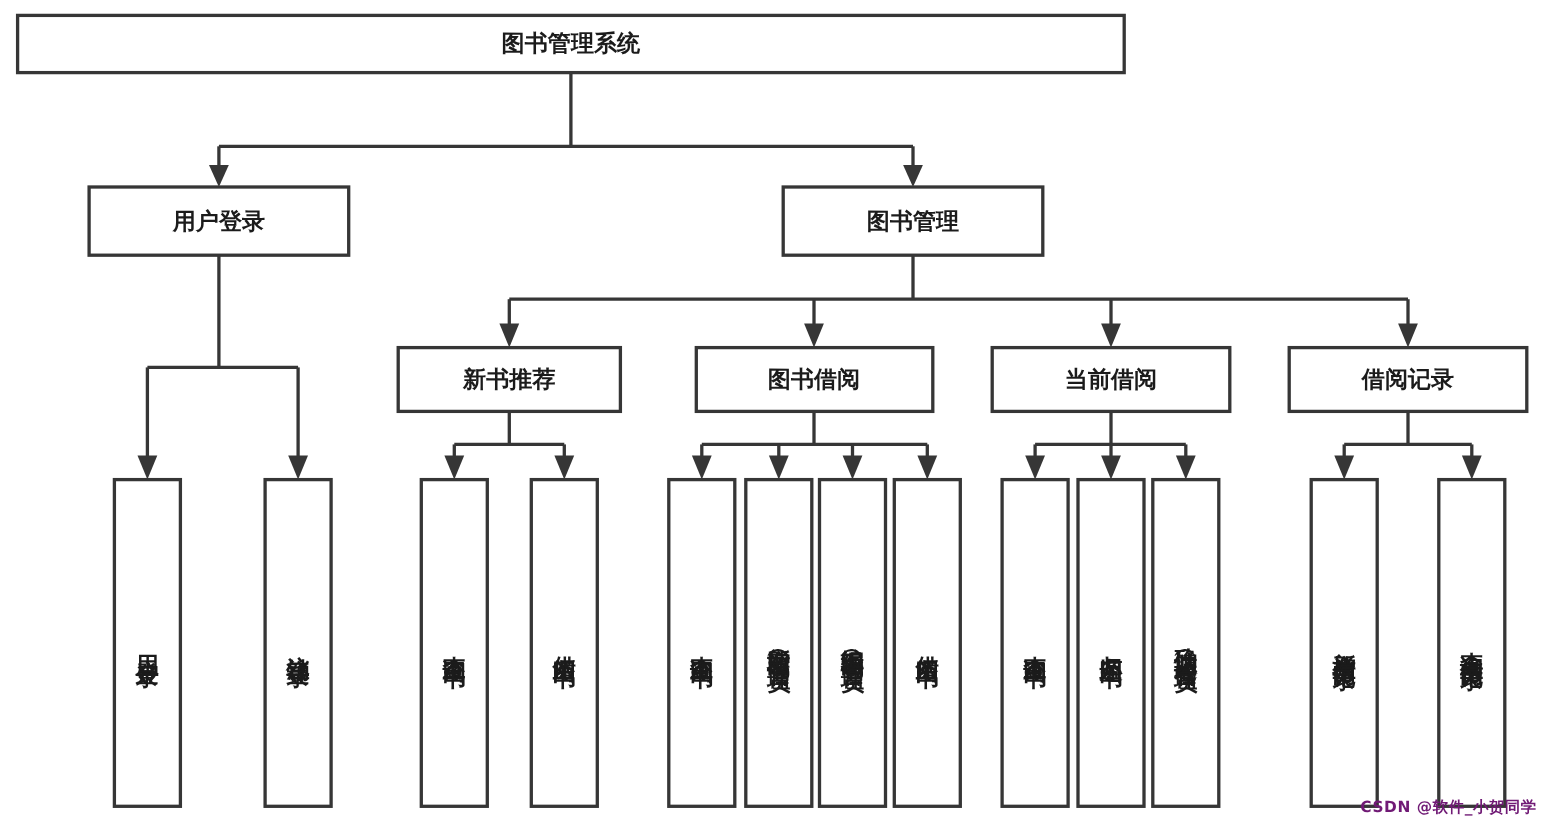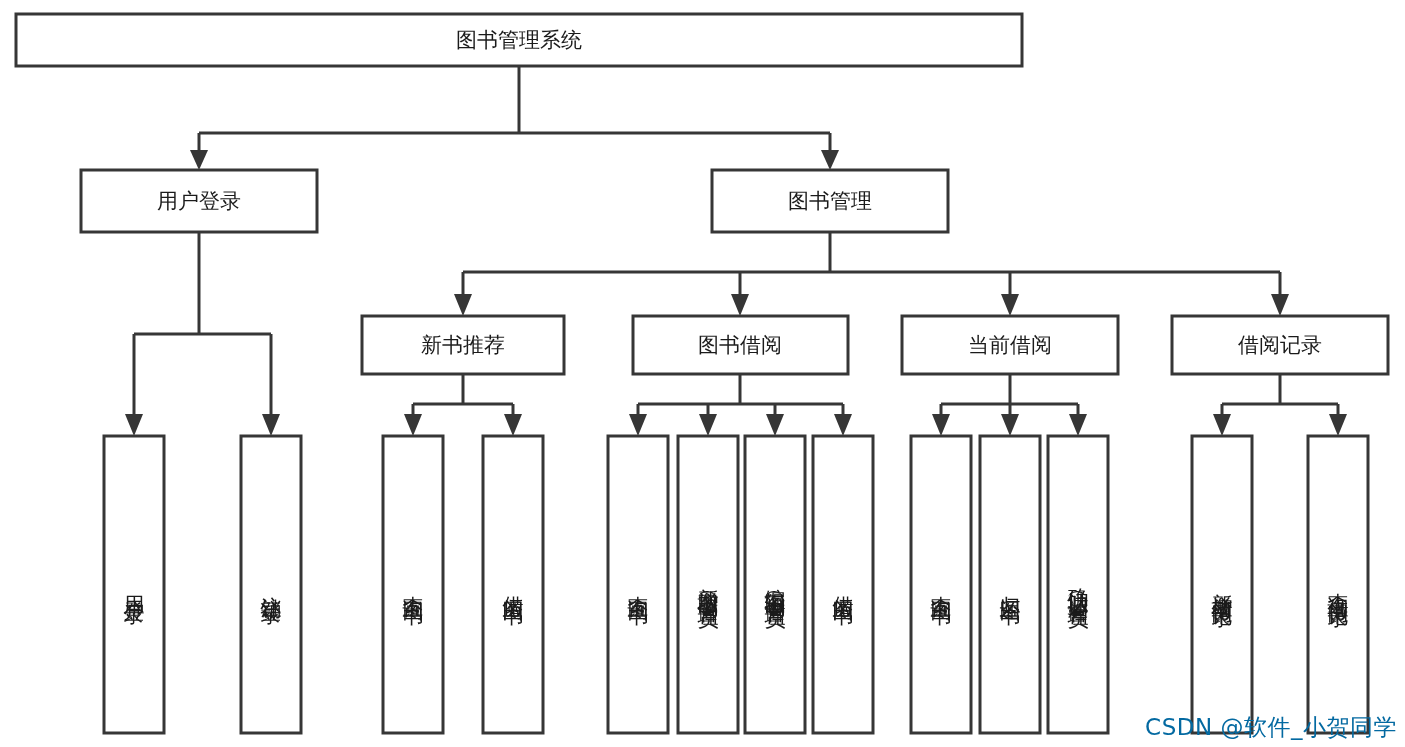--- a/index.html
+++ b/index.html
@@ -11,20 +11,21 @@
     width: 1405px;
     height: 747px;
     font-family: "DejaVu Sans", "Liberation Sans", sans-serif;
     overflow: hidden;
   }
   #diagram-root {
     position: relative;
     width: 1405px;
     height: 747px;
     background: #ffffff;
+    font-weight: bold;
   }
   svg.diagram-svg {
     position: absolute;
     top: 0;
     left: 0;
     width: 1405px;
     height: 747px;
     display: block;
   }
   .node-box {
@@ -56,22 +57,22 @@
   }
   .arrow-head {
     fill: #363636;
     stroke: none;
   }
   .watermark-text {
     position: absolute;
     right: 8px;
     bottom: 4px;
     font-family: "DejaVu Sans", "Liberation Sans", sans-serif;
-    font-size: 23px;
-    color: #0369a1;
+    font-size: 14px;
+    color: #701a75;
     white-space: nowrap;
     letter-spacing: 0.5px;
     pointer-events: none;
   }
 </style>
 </head>
 <body>
 
 <div id="diagram-root">
 

